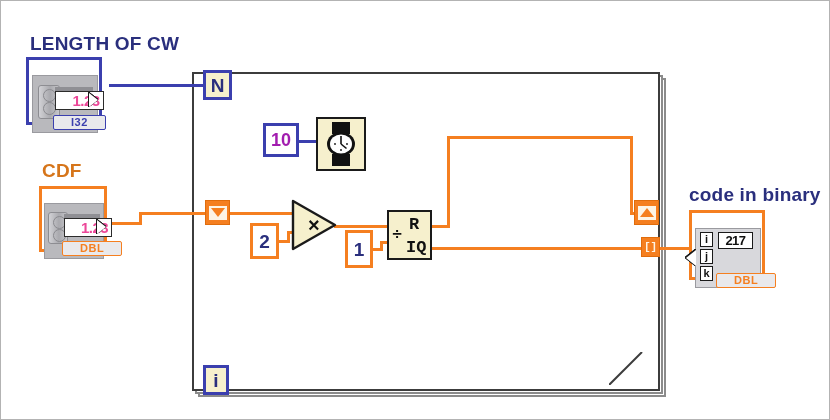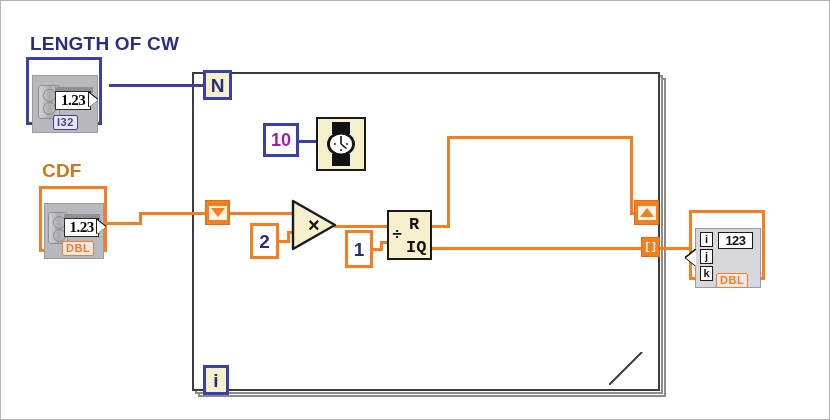--- a/index.html
+++ b/index.html
@@ -61,42 +61,43 @@
     border: 1px solid #8a8a8f;
     border-radius: 50%;
   }
   .knob:before { top: 3px; }
   .knob:after { top: 16px; }
 
   .numfield {
     position: absolute;
     background: #ffffff;
     border: 1px solid #2b2b2b;
-    color: #000000;
-    font-family: Liberation Serif, serif;
+    color: #ec4899;
+    font-family: Liberation Sans, sans-serif;
     font-weight: 700;
     font-size: 15px;
     line-height: 1;
     display: flex;
     align-items: center;
     justify-content: center;
     letter-spacing: -0.5px;
+    padding-left: 13px;
   }
   .numstrip {
     position: absolute;
     background: #8f8f94;
     height: 6px;
   }
 
   .typebadge {
     position: absolute;
     font-size: 11px;
     font-weight: 700;
     line-height: 1;
-    padding: 1px 3px;
+    padding: 1px 17px;
     letter-spacing: 0.5px;
     background: #e9e9ec;
     border-radius: 2px;
   }
   .badge-blue { color: #3b3fae; border: 1px solid #3b3fae; }
   .badge-orange { color: #f57f20; border: 1px solid #f57f20; }
 
   .outarrow {
     position: absolute;
     width: 0; height: 0;
@@ -340,27 +341,28 @@
   </div>
 
   <div class="abs tunnel" style="left:633px; top:187px; width:25px; height:25px;">
     <div class="tunnel-inner">
       <div class="tri-up"></div>
     </div>
   </div>
 
   <div class="idx-tunnel abs" style="left:640px; top:224px; width:19px; height:20px;">[]</div>
 
+  <div class="abs label label-blue" style="left:688px; top:172px;">code in binary</div>
 
   <div class="abs term-outer term-orange" style="left:688px; top:197px; width:76px; height:70px; border-width:3px;">
     <div class="abs" style="left:3px; top:3px; width:64px; height:58px; background:#d8d8dc; border:1px solid #9a9a9f;">
       <div class="arr-idx" style="left:4px; top:3px; width:13px; height:15px;">i</div>
       <div class="arr-idx" style="left:4px; top:20px; width:13px; height:15px;">j</div>
       <div class="arr-idx" style="left:4px; top:37px; width:13px; height:15px;">k</div>
-      <div class="arr-val" style="left:22px; top:3px; width:35px; height:17px; background:#ffffff;">123</div>
+      <div class="arr-val" style="left:22px; top:3px; width:35px; height:17px; background:#ffffff;">217</div>
       <div class="typebadge badge-orange" style="left:20px; top:44px;">DBL</div>
     </div>
     <div class="abs" style="left:-6px; top:25px; width:0; height:0;
                 border-top:8px solid transparent; border-bottom:8px solid transparent;
                 border-right:10px solid #ffffff;
                 filter: drop-shadow(0.6px 0 0 #1a1a1a) drop-shadow(-0.6px 0 0 #1a1a1a)
                         drop-shadow(0 0.6px 0 #1a1a1a) drop-shadow(0 -0.6px 0 #1a1a1a);"></div>
   </div>
 
 </div>

